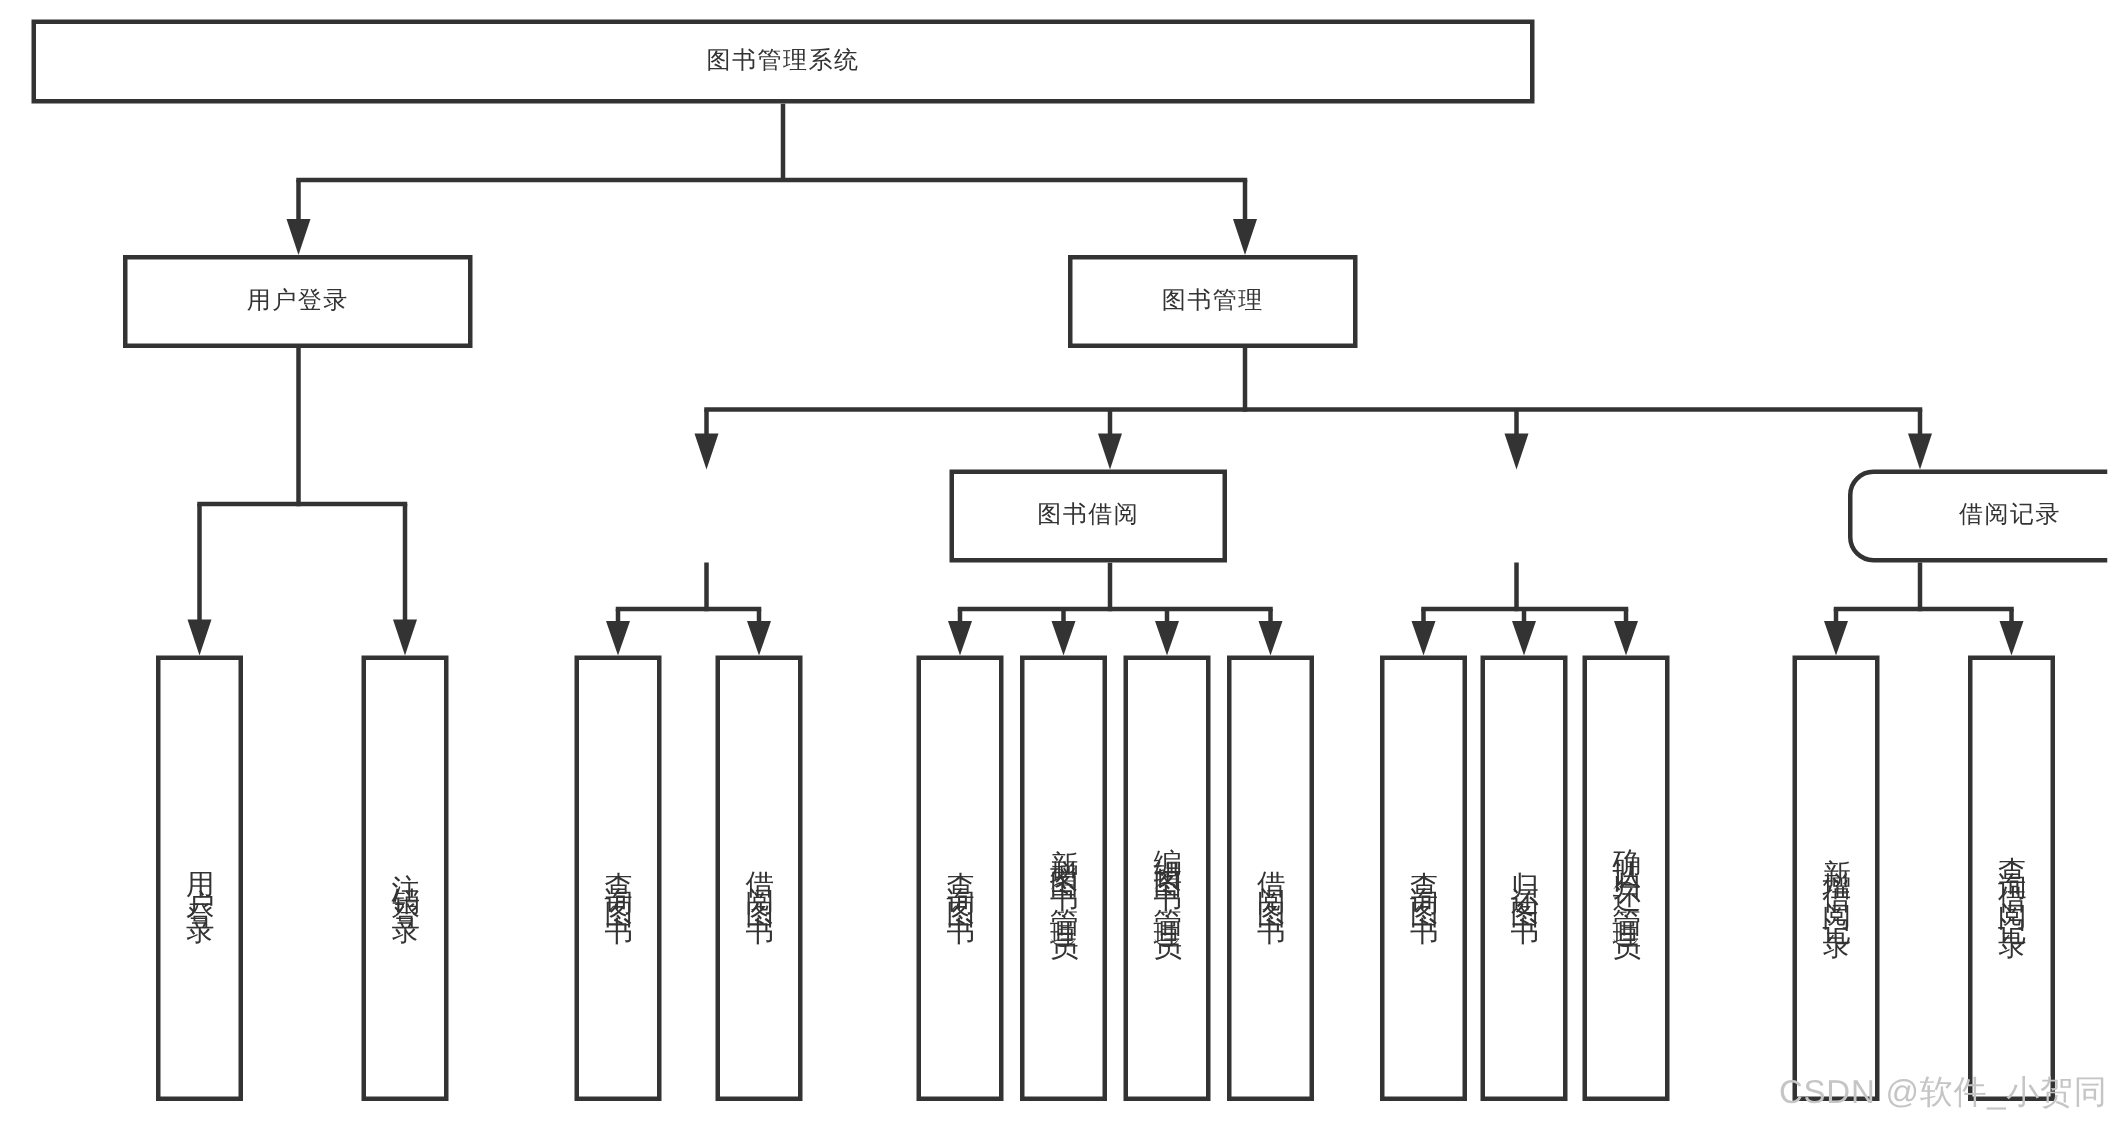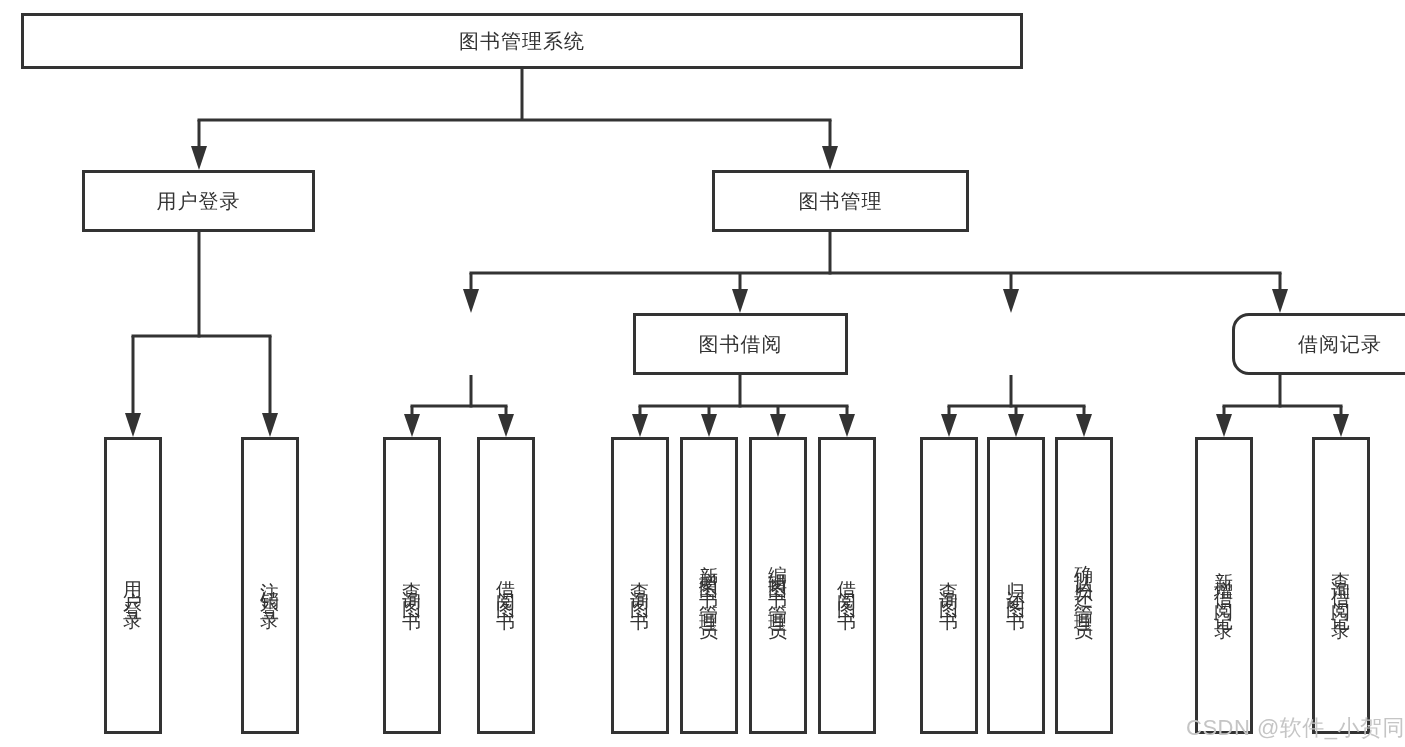--- a/index.html
+++ b/index.html
@@ -14,42 +14,42 @@
   .node{
     position:absolute;
     box-sizing:border-box;
     background:#ffffff;
     border:3px solid #333333;
     color:#333333;
     display:flex;
     align-items:center;
     justify-content:center;
     z-index:2;
-    font-size:20px;
+    font-size:16px;
     line-height:1;
     white-space:nowrap;
   }
   .hnode{letter-spacing:1px;}
   .vnode{
     font-size:19px;
   }
   .vnode span{
     writing-mode:vertical-rl;
     letter-spacing:10px;
     white-space:nowrap;
   }
   .vnode.tight span{letter-spacing:8px;}
   
   #n-root{left:21px;top:13px;width:1002px;height:56px;}
   
   #n-user-login{left:82px;top:170px;width:233px;height:62px;}
-  #n-book-mgmt{left:712px;top:170px;width:257px;height:62px;}
+  #n-book-mgmt{left:712px;top:170px;width:193px;height:62px;}
   
   #n-new-book{left:363px;top:313px;width:217px;height:62px;}
-  #n-book-borrow{left:633px;top:313px;width:215px;height:62px;}
+  #n-book-borrow{left:633px;top:313px;width:185px;height:62px;}
   #n-cur-borrow{left:903px;top:313px;width:216px;height:62px;}
   #n-borrow-rec{left:1232px;top:313px;width:216px;height:62px;border-radius:17px;}
   
   .leaf{top:437px;height:297px;width:58px;}
   #l-user-login{left:104px;}
   #l-logout{left:241px;}
   #l-rec-query{left:383px;}
   #l-rec-borrow{left:477px;}
   #l-bor-query{left:611px;}
   #l-bor-add{left:680px;}

